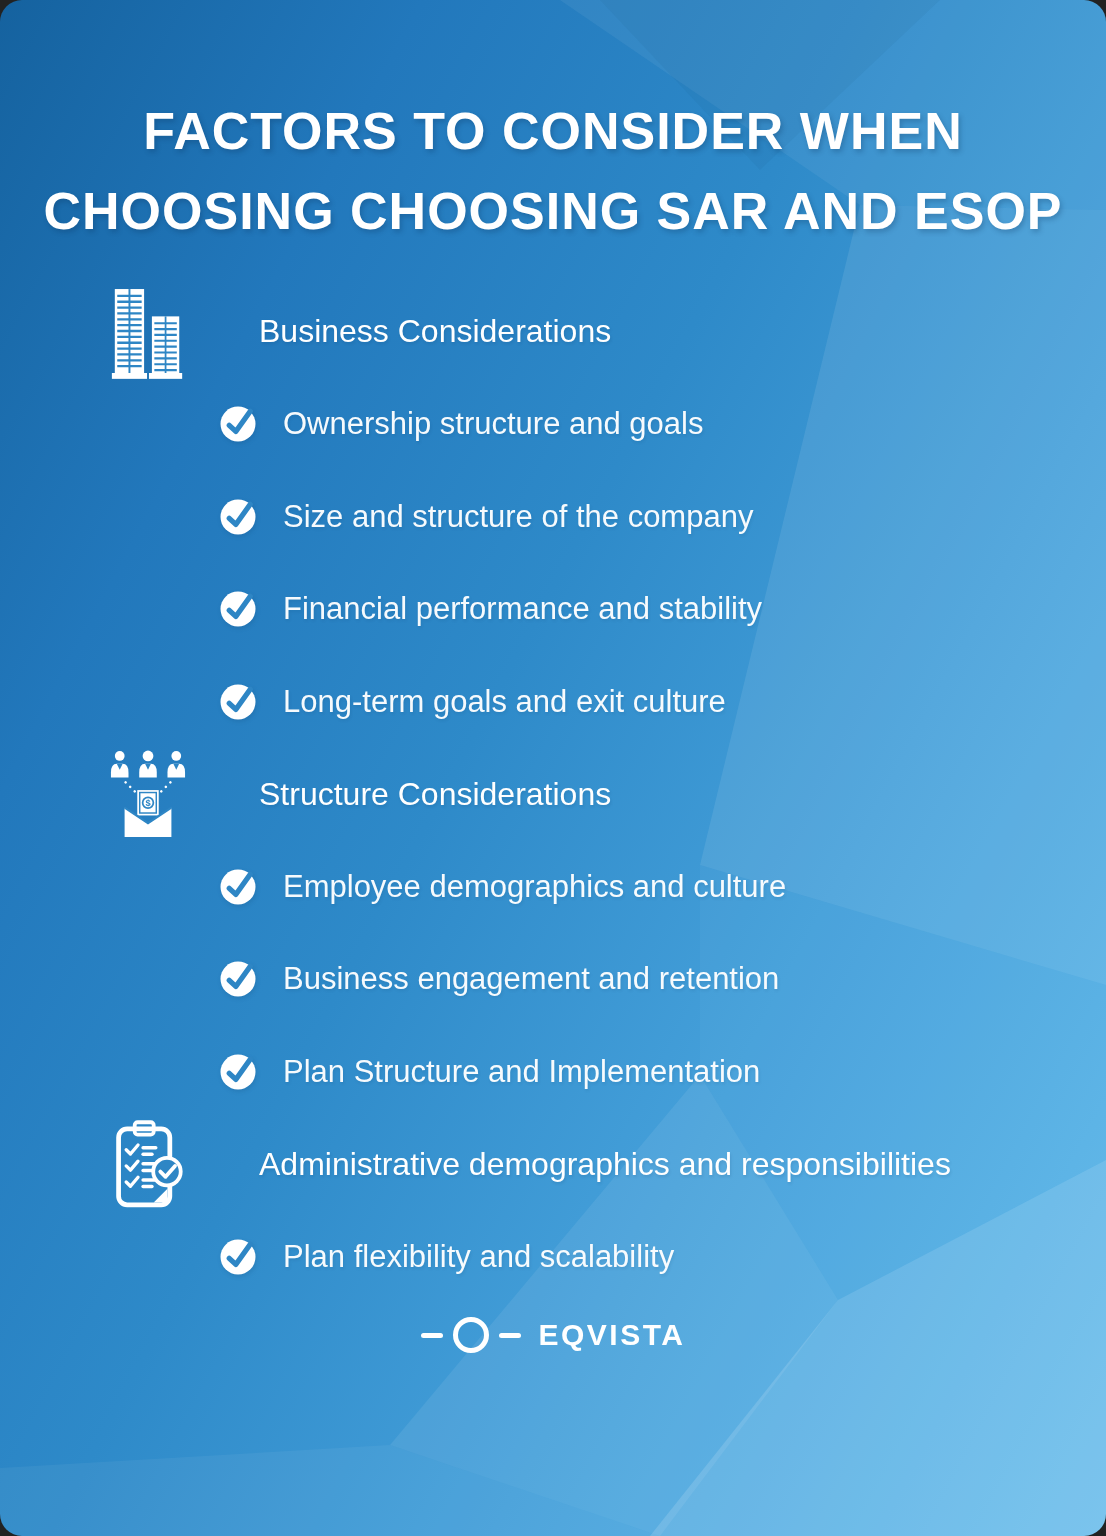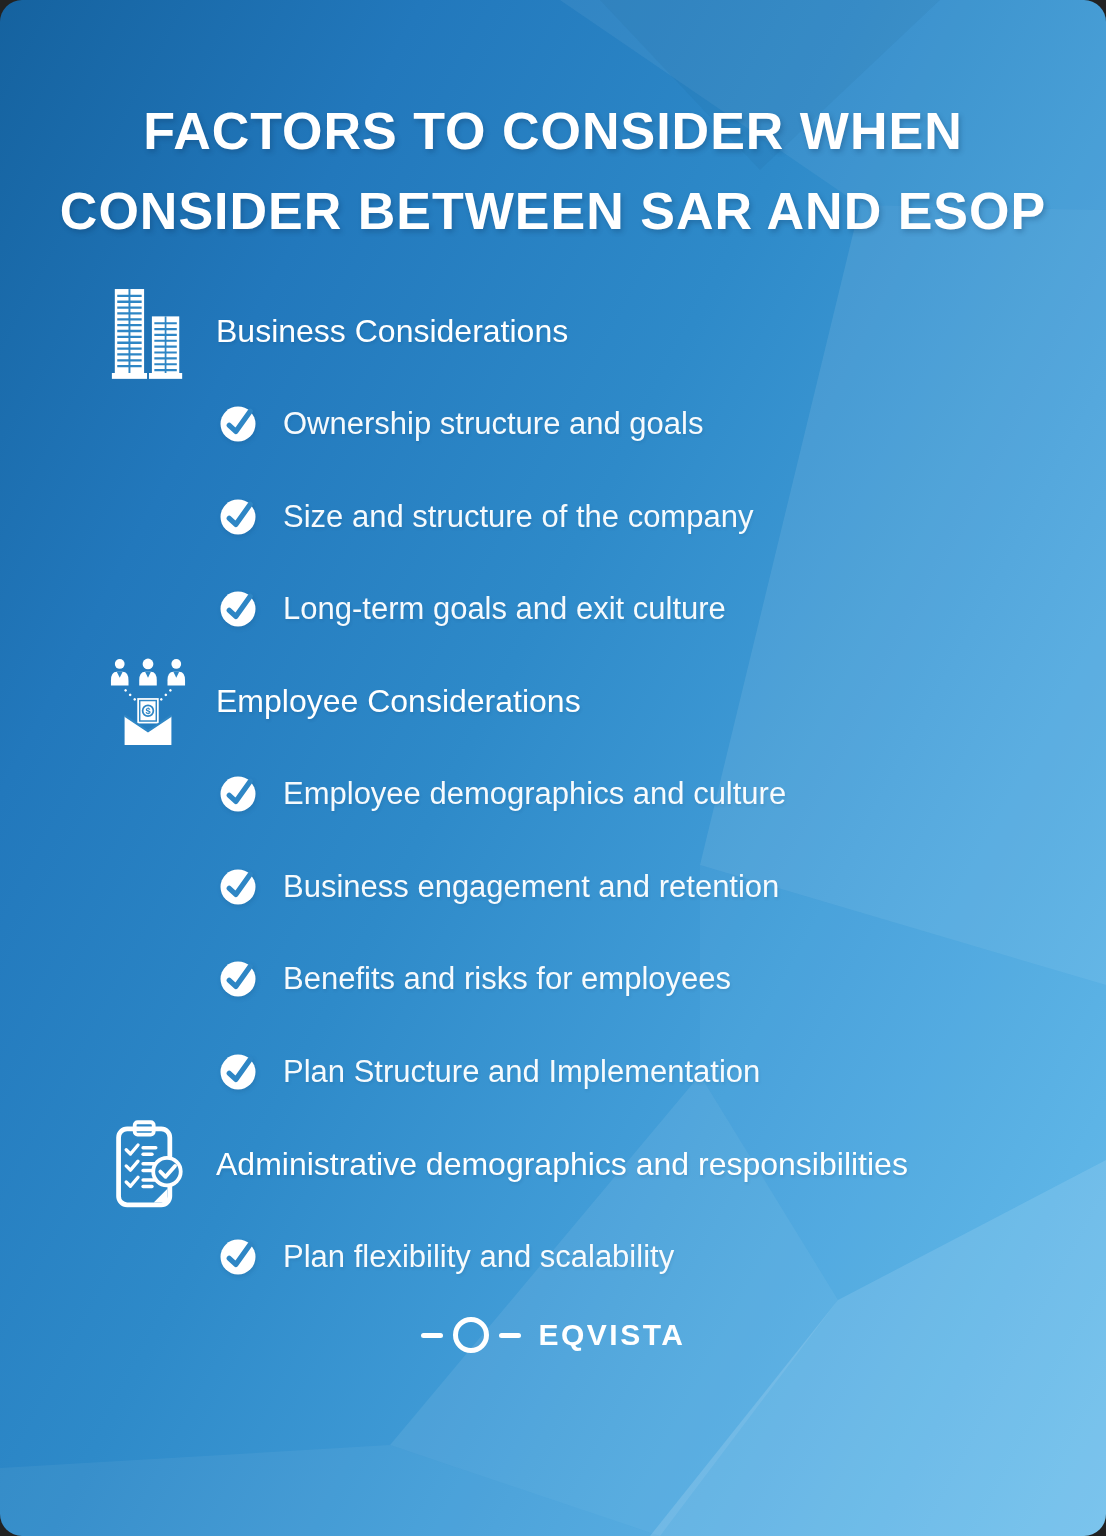--- a/index.html
+++ b/index.html
@@ -35,21 +35,21 @@
     letter-spacing: 1px;
     color: #fff;
     text-shadow: 2px 3px 5px rgba(8, 45, 85, 0.25);
   }
   .title .line { display: block; white-space: nowrap; }
 
   #sections { margin-top: 19px; }
 
   .row { height: 92.5px; display: flex; align-items: center; }
 
-  .sec-header { padding-left: 98px; }
+  .sec-header { padding-left: 98px; gap: 43px; }
   .icon-box {
     width: 100px;
     display: flex;
     justify-content: center;
     align-items: center;
     color: var(--accent, #2e86c5);
   }
   .sec-title {
     margin: 0 0 0 18px;
     font-size: 32px;
@@ -110,21 +110,21 @@
     <polygon points="700,865 1106,985 1106,1160 838,1300 700,1075" fill="rgba(255,255,255,0.03)"></polygon>
     <polygon points="700,1075 838,1300 660,1536 390,1445" fill="rgba(255,255,255,0.08)"></polygon>
     <polygon points="838,1300 1106,1160 1106,1536 650,1536" fill="rgba(255,255,255,0.14)"></polygon>
     <polygon points="0,1468 390,1445 660,1536 0,1536" fill="rgba(255,255,255,0.05)"></polygon>
   </svg>
 
   <div class="content">
 
     <h1 class="title">
       <span class="line">FACTORS TO CONSIDER WHEN</span>
-      <span class="line">CONSIDER BETWEEN SAR AND ESOP</span>
+      <span class="line">CHOOSING CHOOSING SAR AND ESOP</span>
     </h1>
 
     <main id="sections">
         <section class="section">
           <div class="row sec-header">
             <div class="icon-box">
               <svg viewBox="0 0 84 96" width="82" height="94">
     <rect x="8" y="4" width="30" height="88" fill="#fff"></rect>
     <path d="M10.5 11H35.5M10.5 17H35.5M10.5 23H35.5M10.5 29H35.5M10.5 35H35.5M10.5 41H35.5M10.5 47H35.5M10.5 53H35.5M10.5 59H35.5M10.5 65H35.5M10.5 71H35.5M10.5 77H35.5M10.5 83H35.5" stroke="currentColor" stroke-width="2.4" fill="none"></path>
     <line x1="23" y1="4" x2="23" y2="92" stroke="currentColor" stroke-width="2"></line>
@@ -148,20 +148,29 @@
               <span class="item-text">Ownership structure and goals</span>
             </li>
             <li class="row item">
               <span class="check">
                 <svg viewBox="0 0 48 48" width="42" height="42">
     <circle cx="24" cy="24" r="20" fill="#fff"></circle>
     <path d="M14 25.5 L21.5 32.5 L38 9.5" fill="none" stroke="currentColor" stroke-width="6" stroke-linecap="round" stroke-linejoin="round"></path>
   </svg>
               </span>
               <span class="item-text">Size and structure of the company</span>
+            </li>
+            <li class="row item">
+              <span class="check">
+                <svg viewBox="0 0 48 48" width="42" height="42">
+    <circle cx="24" cy="24" r="20" fill="#fff"></circle>
+    <path d="M14 25.5 L21.5 32.5 L38 9.5" fill="none" stroke="currentColor" stroke-width="6" stroke-linecap="round" stroke-linejoin="round"></path>
+  </svg>
+              </span>
+              <span class="item-text">Financial performance and stability</span>
             </li>
             <li class="row item">
               <span class="check">
                 <svg viewBox="0 0 48 48" width="42" height="42">
     <circle cx="24" cy="24" r="20" fill="#fff"></circle>
     <path d="M14 25.5 L21.5 32.5 L38 9.5" fill="none" stroke="currentColor" stroke-width="6" stroke-linecap="round" stroke-linejoin="round"></path>
   </svg>
               </span>
               <span class="item-text">Long-term goals and exit culture</span>
             </li>
@@ -185,49 +194,40 @@
     <path d="M17 34 L33 50" stroke="#fff" stroke-width="2.6" stroke-dasharray="0.1 6.5" stroke-linecap="round" fill="none"></path>
     <path d="M63 34 L47 50" stroke="#fff" stroke-width="2.6" stroke-dasharray="0.1 6.5" stroke-linecap="round" fill="none"></path>
     <rect x="29" y="42" width="22" height="26" fill="#fff"></rect>
     <rect x="31.5" y="44.5" width="17" height="21" fill="none" stroke="currentColor" stroke-width="1.5"></rect>
     <circle cx="40" cy="55" r="5.5" fill="none" stroke="currentColor" stroke-width="1.8"></circle>
     <text x="40" y="58.6" font-size="9.5" font-weight="bold" fill="currentColor" text-anchor="middle" font-family="Liberation Sans, sans-serif">$</text>
     <path d="M16 60 L40 76 L64 60 L64 90 L16 90 Z" fill="#fff"></path>
     <path d="M16 60 L40 76 L64 60" fill="none" stroke="currentColor" stroke-width="2.2"></path>
   </svg>
             </div>
-            <h2 class="sec-title">Employee Considerations</h2>
+            <h2 class="sec-title">Structure Considerations</h2>
           </div>
           <ul class="items">
             <li class="row item">
               <span class="check">
                 <svg viewBox="0 0 48 48" width="42" height="42">
     <circle cx="24" cy="24" r="20" fill="#fff"></circle>
     <path d="M14 25.5 L21.5 32.5 L38 9.5" fill="none" stroke="currentColor" stroke-width="6" stroke-linecap="round" stroke-linejoin="round"></path>
   </svg>
               </span>
               <span class="item-text">Employee demographics and culture</span>
             </li>
             <li class="row item">
               <span class="check">
                 <svg viewBox="0 0 48 48" width="42" height="42">
     <circle cx="24" cy="24" r="20" fill="#fff"></circle>
     <path d="M14 25.5 L21.5 32.5 L38 9.5" fill="none" stroke="currentColor" stroke-width="6" stroke-linecap="round" stroke-linejoin="round"></path>
   </svg>
               </span>
               <span class="item-text">Business engagement and retention</span>
-            </li>
-            <li class="row item">
-              <span class="check">
-                <svg viewBox="0 0 48 48" width="42" height="42">
-    <circle cx="24" cy="24" r="20" fill="#fff"></circle>
-    <path d="M14 25.5 L21.5 32.5 L38 9.5" fill="none" stroke="currentColor" stroke-width="6" stroke-linecap="round" stroke-linejoin="round"></path>
-  </svg>
-              </span>
-              <span class="item-text">Benefits and risks for employees</span>
             </li>
             <li class="row item">
               <span class="check">
                 <svg viewBox="0 0 48 48" width="42" height="42">
     <circle cx="24" cy="24" r="20" fill="#fff"></circle>
     <path d="M14 25.5 L21.5 32.5 L38 9.5" fill="none" stroke="currentColor" stroke-width="6" stroke-linecap="round" stroke-linejoin="round"></path>
   </svg>
               </span>
               <span class="item-text">Plan Structure and Implementation</span>
             </li>

